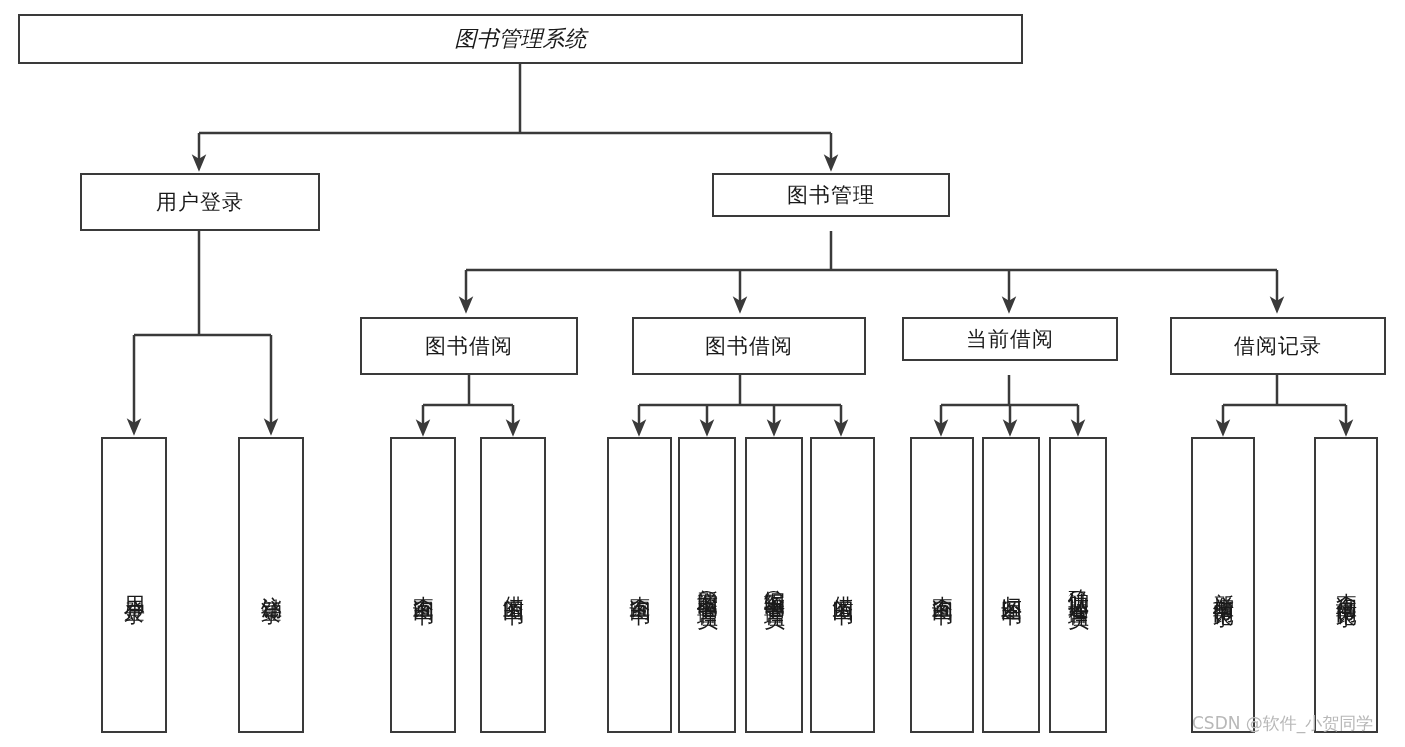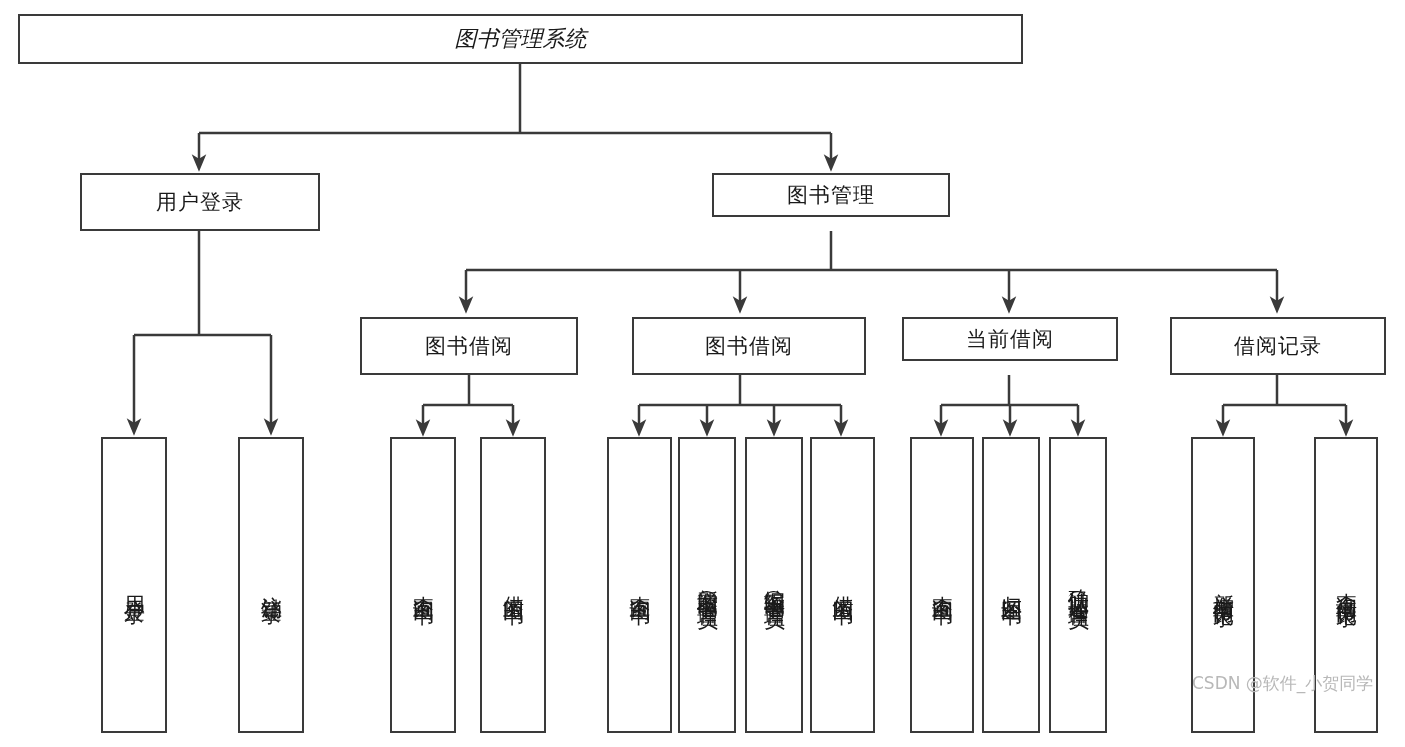--- a/index.html
+++ b/index.html
@@ -52,21 +52,21 @@
     padding: 6px 0;
     white-space: nowrap;
   }
   .node.vert > span {
     writing-mode: vertical-rl;
     text-orientation: upright;
   }
   .watermark {
     position: absolute;
     left: 1192px;
-    top: 672px;
+    top: 712px;
     font-size: 17px;
     color: #b8b8b8;
     white-space: nowrap;
     font-family: "DejaVu Sans", "Liberation Sans", sans-serif;
   }
 </style>
 </head>
 <body>
 
 <div id="canvas">

